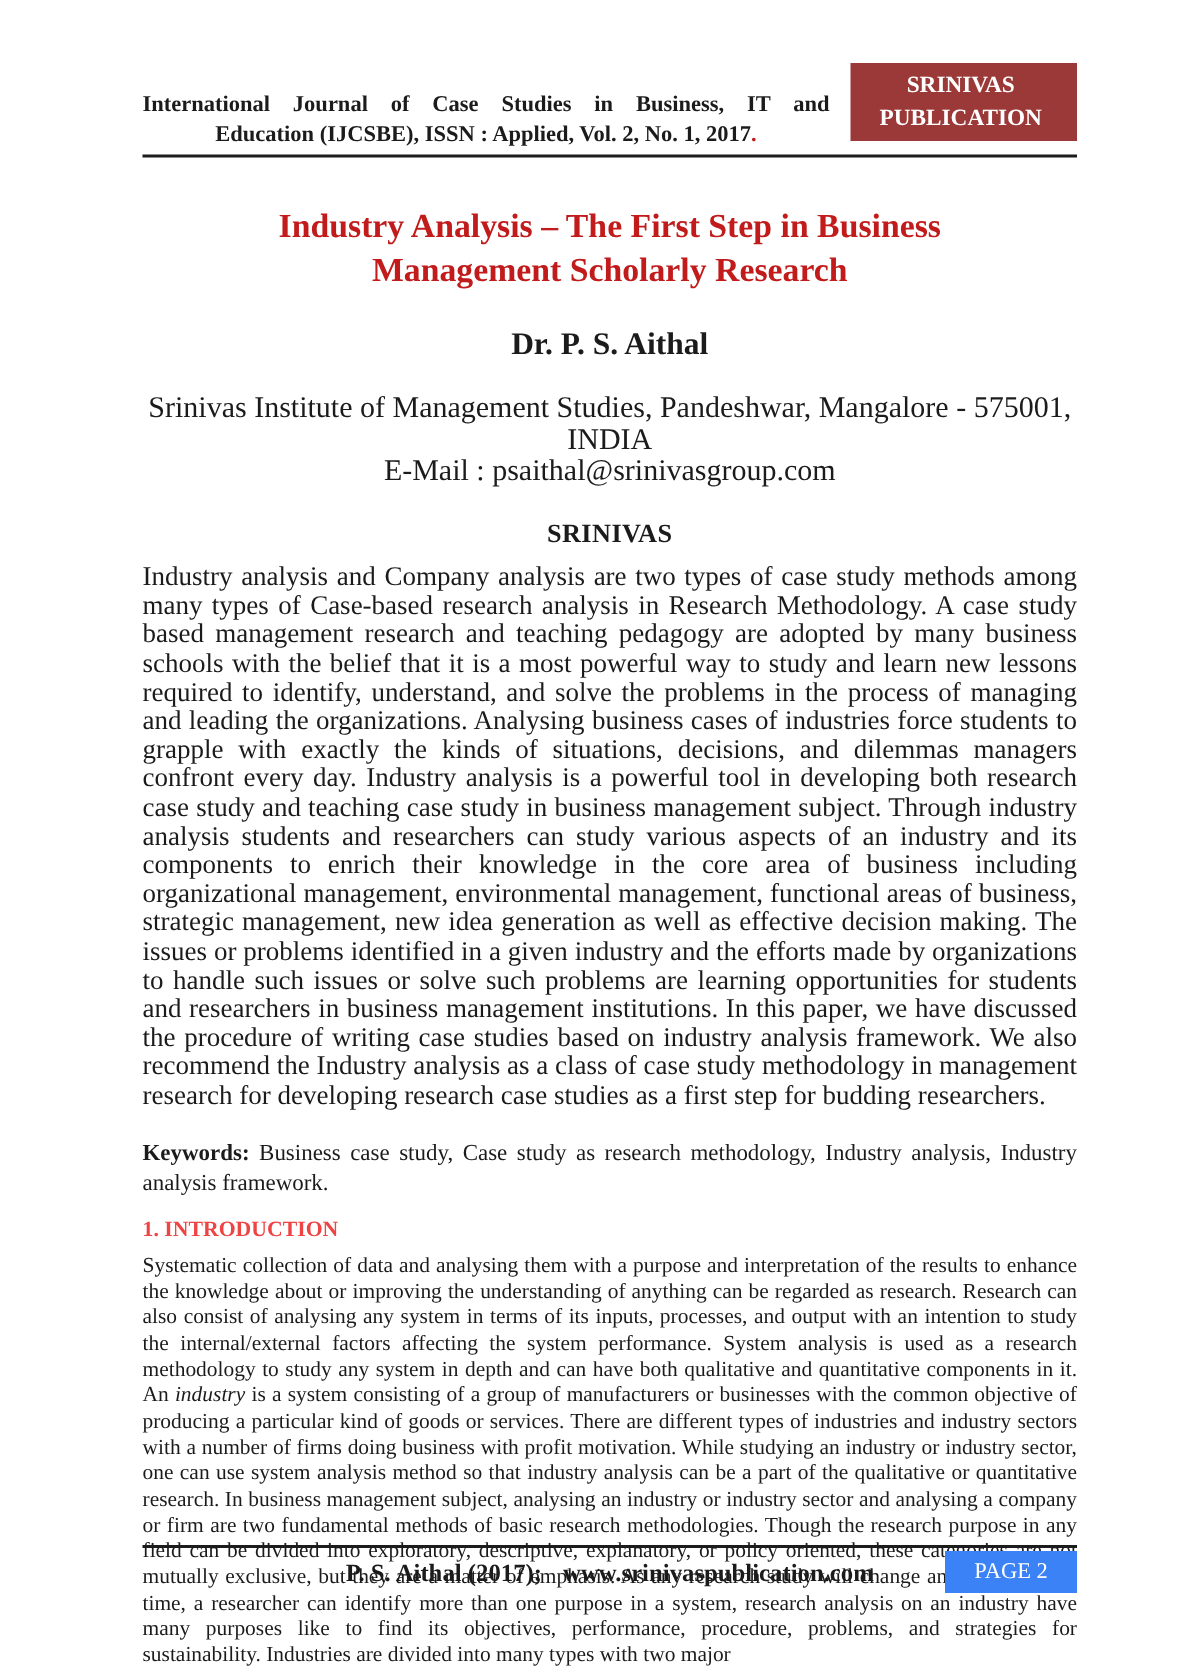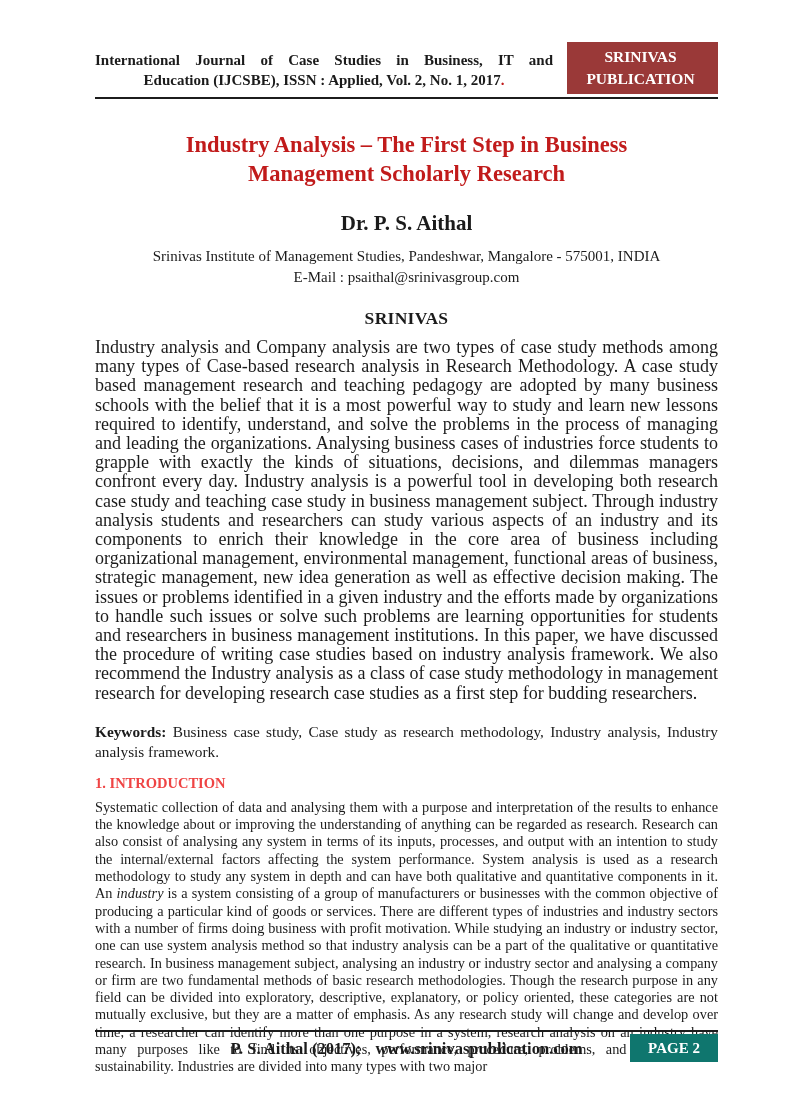--- a/index.html
+++ b/index.html
@@ -18,21 +18,21 @@
   }
   
   .header { display: flex; justify-content: space-between; align-items: flex-start; }
   .header-text {
     width: 458px;
     font-weight: bold;
     font-size: 15px;
     line-height: 20px;
     margin-top: 8px;
   }
-  .header-line1 { text-align: justify; text-align-last: justify; }
+  .header-line1 { text-align: justify; text-align-last: justify; margin-top: 10px; }
   .header-line2 { text-align: center; white-space: nowrap; }
   .red-period { color: #c11b1b; }
   .publisher-badge {
     box-sizing: border-box;
     width: 151px; height: 52px;
     background: #9a3938;
     color: #ffffff;
     font-weight: bold;
     font-size: 15.5px;
     line-height: 22px;
@@ -51,23 +51,23 @@
     font-size: 22.5px;
     line-height: 29px;
   }
   .author-name {
     margin-top: 23px;
     text-align: center;
     font-weight: bold;
     font-size: 21px;
   }
   .affiliation-block {
-    margin-top: 10px;
+    margin-top: 20px;
     text-align: center;
-    font-size: 15px;
+    font-size: 20px;
     line-height: 21px;
   }
   
   .abstract-heading {
     margin-top: 20px;
     text-align: center;
     font-weight: bold;
     font-size: 17.5px;
     letter-spacing: 0.3px;
   }
@@ -109,23 +109,23 @@
   .footer-text {
     position: absolute; left: 0; right: 0; top: 7px;
     text-align: center;
     font-weight: bold;
     font-size: 16.5px;
   }
   .footer-text .site { margin-left: 14px; }
   .page-badge {
     position: absolute; right: 0; top: 2px;
     width: 88px; height: 28px;
-    background: #0f766e;
+    background: #3b82f6;
     color: #ffffff;
-    font-weight: bold;
+    font-weight: normal;
     font-size: 15px;
     display: flex; align-items: center; justify-content: center;
   }
 </style>
 </head>
 <body>
 
 <div class="page">
 
   <div class="header">

